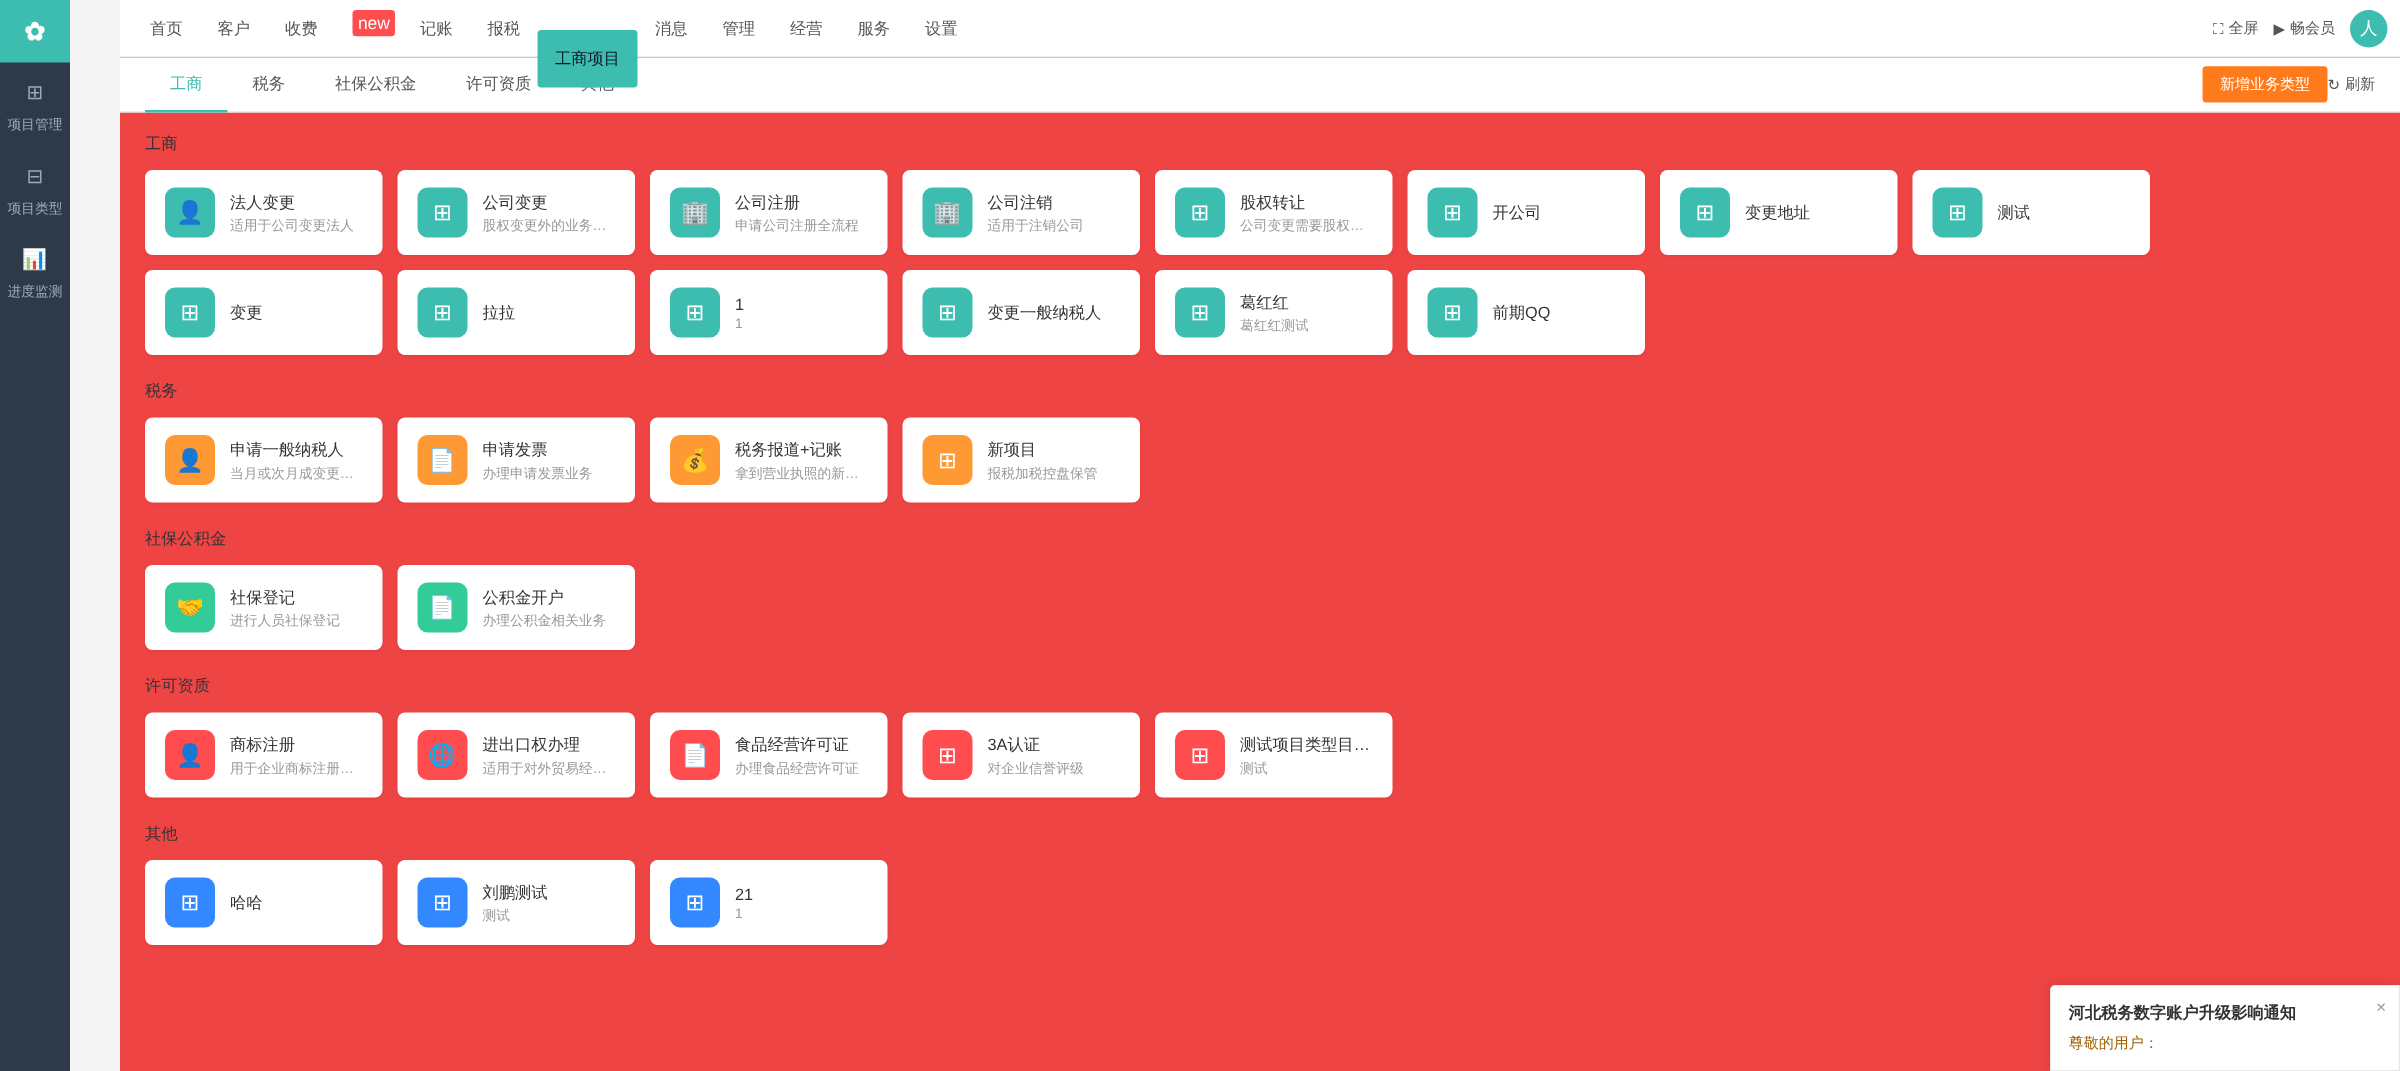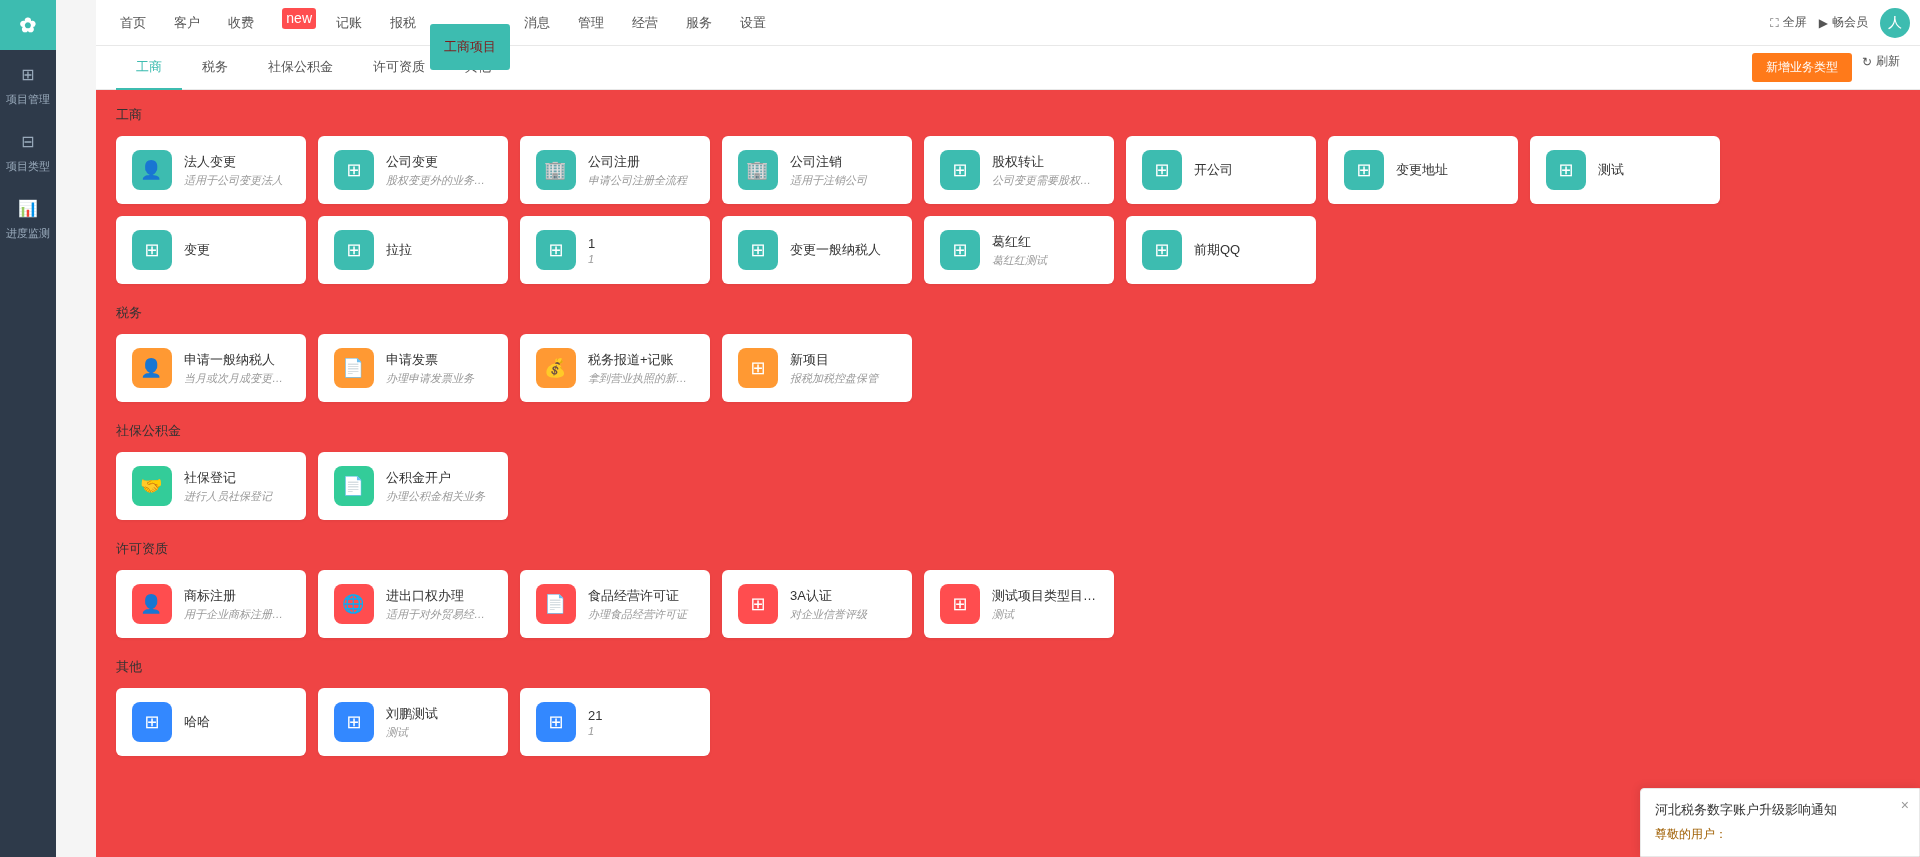--- a/index.html
+++ b/index.html
@@ -70,21 +70,21 @@
       height: 46px;
       display: flex;
       align-items: center;
       color: #555;
       cursor: pointer;
       font-size: 13px;
       position: relative;
     }
     .nav-item.active {
       background: #3dbcb0;
-      color: #7f1d1d;
+      color: #0f172a;
       border-radius: 3px;
       margin-top: 48px;
     }
     .nav-badge {
       position: absolute;
       top: 8px;
       right: 6px;
       background: #ff4d4f;
       color: #fff;
       font-size: 14px;
@@ -147,22 +147,22 @@
       font-size: 13px;
       border-bottom: 2px solid transparent;
     }
     .tab-item.active {
       color: #3dbcb0;
       border-bottom: 2px solid #3dbcb0;
     }
     .tabbar-right {
       margin-left: auto;
       display: flex;
-      align-items: flex-start;
-      gap: 10px;
+      align-items: center;
+      gap: 0;
     }
     .btn-add-type {
       background: #ff7a1a;
       color: #fff;
       border: none;
       padding: 6px 14px;
       border-radius: 3px;
       cursor: pointer;
       font-size: 12px;
     }
@@ -232,38 +232,37 @@
       overflow: hidden;
       text-overflow: ellipsis;
     }
     .card-desc {
       font-size: 11px;
       color: #999;
       margin-top: 2px;
       white-space: nowrap;
       overflow: hidden;
       text-overflow: ellipsis;
-      font-style: italic;
     }
 
     
     .notification-panel {
       position: fixed;
       bottom: 0;
       right: 0;
       width: 280px;
       background: #fff;
       border: 1px solid #e8e8e8;
       border-radius: 4px 0 0 0;
       box-shadow: -2px -2px 8px rgba(0,0,0,0.08);
       padding: 12px 14px;
       font-size: 12px;
     }
     .notif-title {
-      font-weight: normal;
+      font-weight: bold;
       color: #333;
       margin-bottom: 6px;
       font-size: 13px;
     }
     .notif-text { color: #a16207; line-height: 1.6; }
     .notif-close {
       position: absolute;
       top: 8px;
       right: 10px;
       cursor: pointer;

